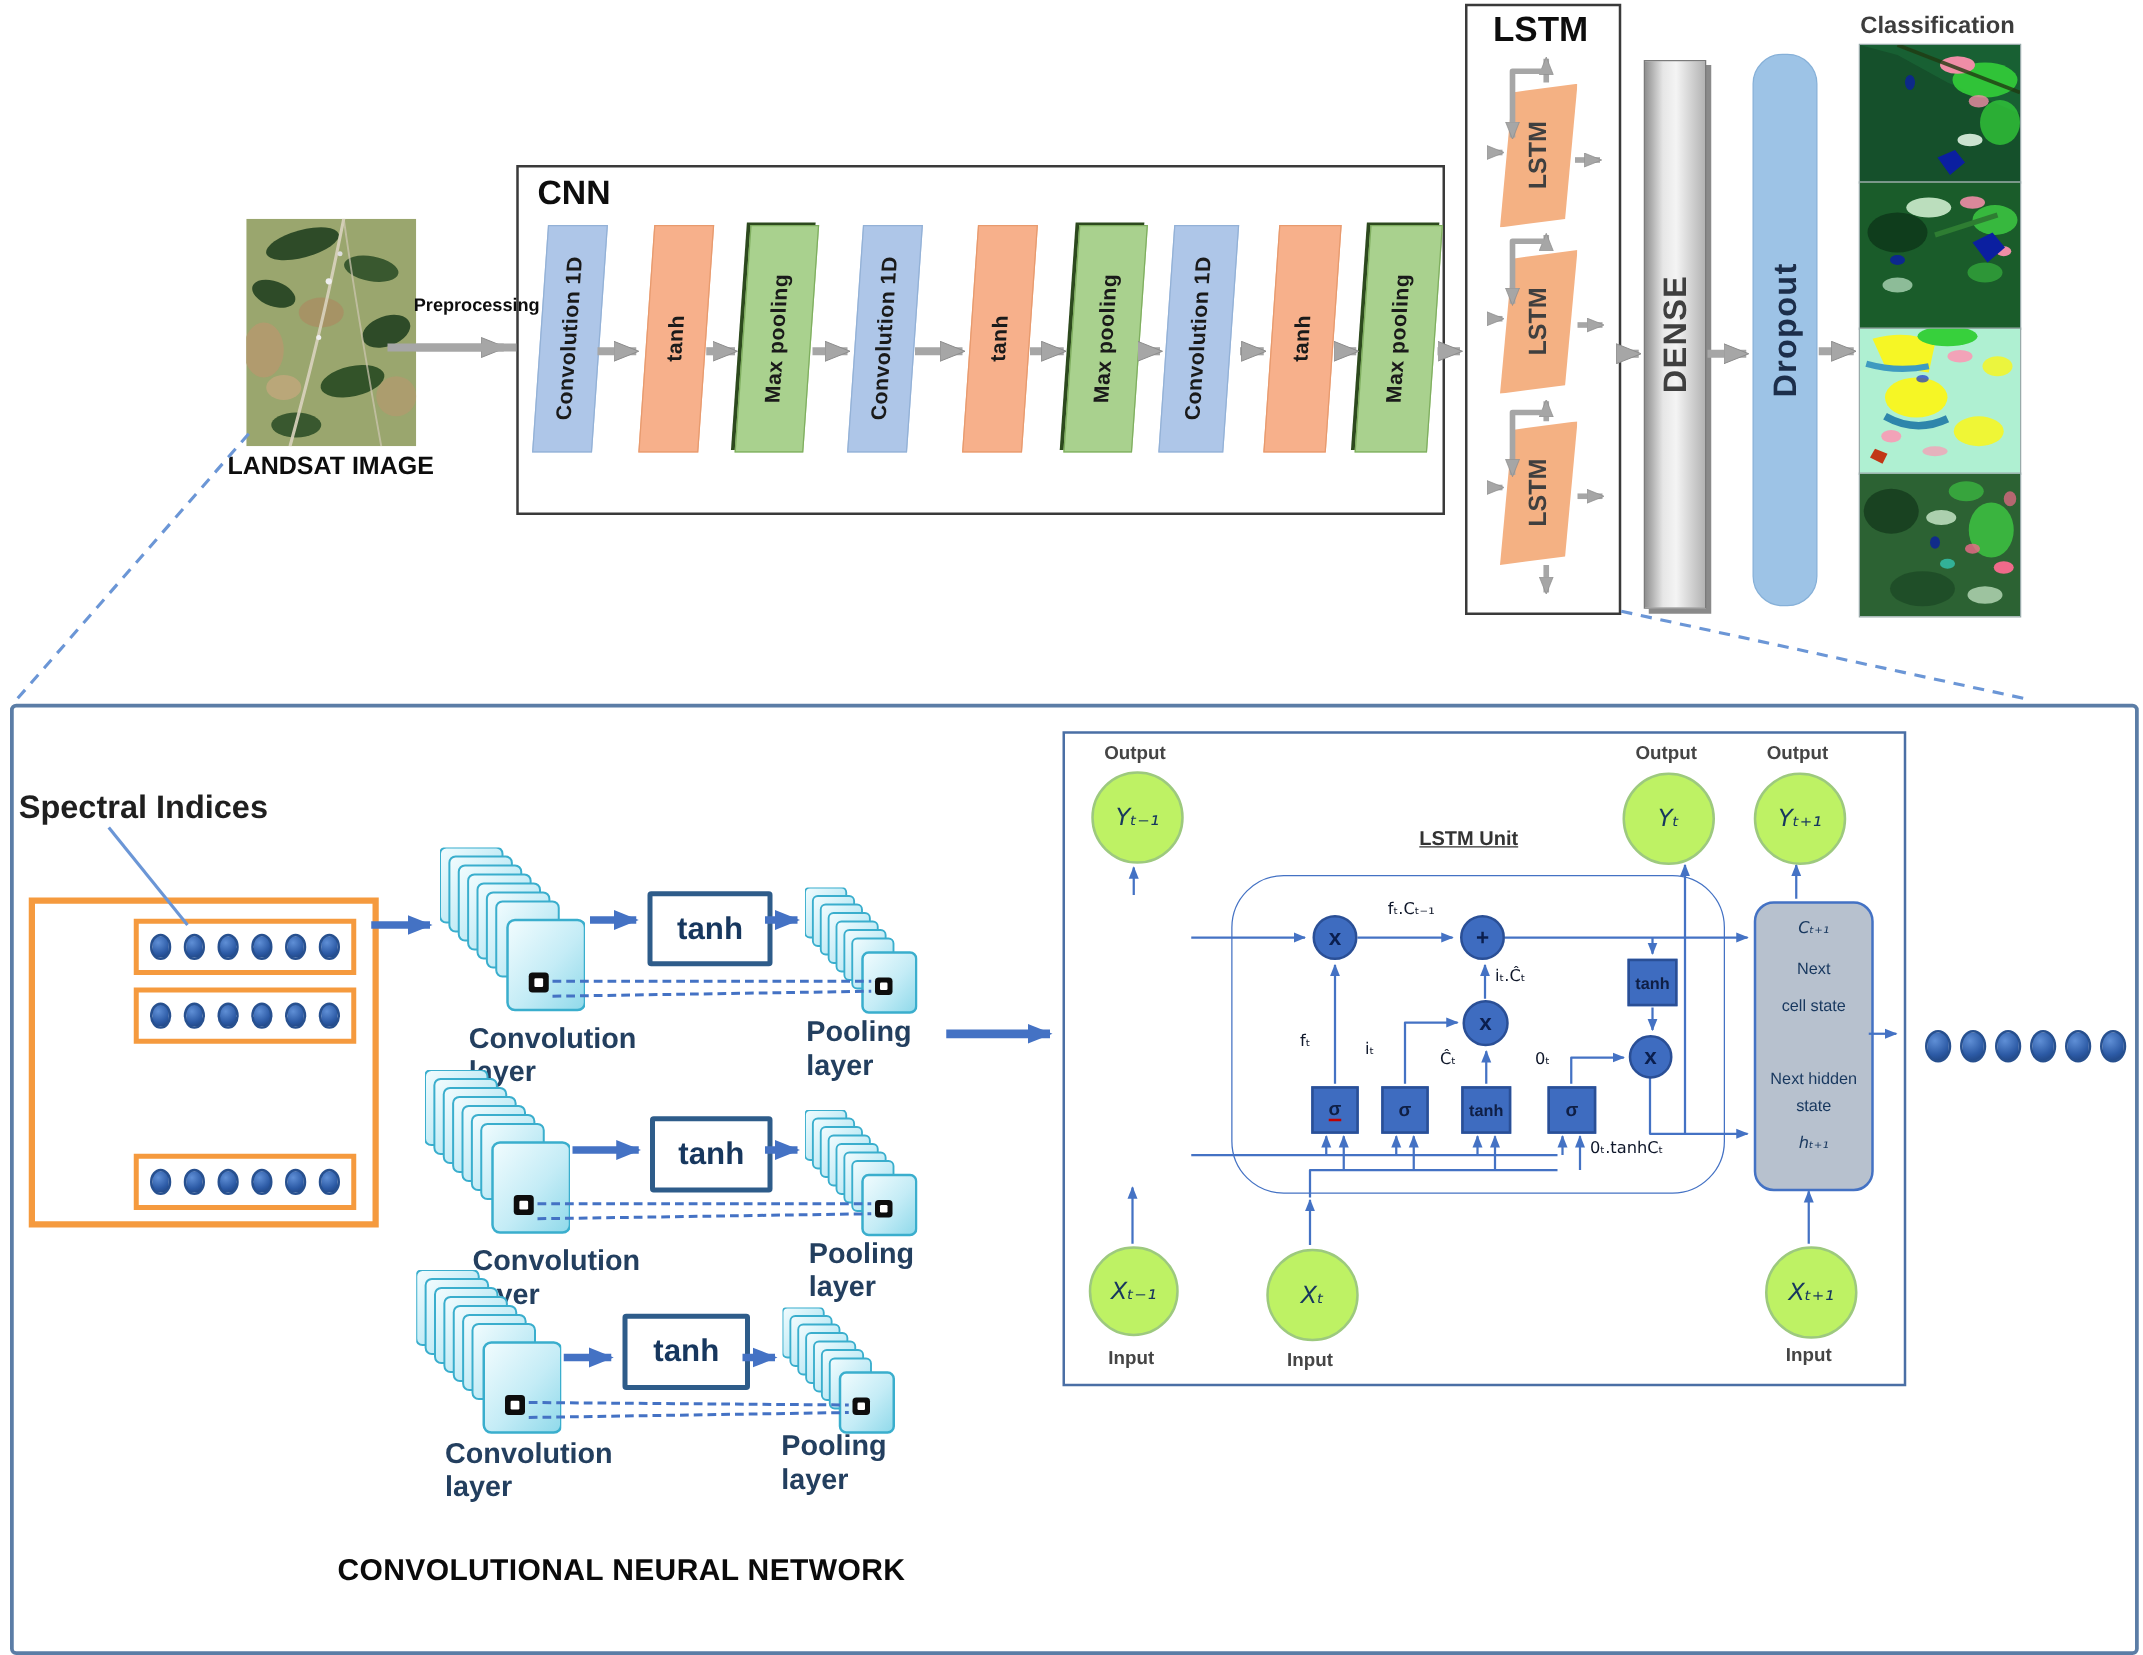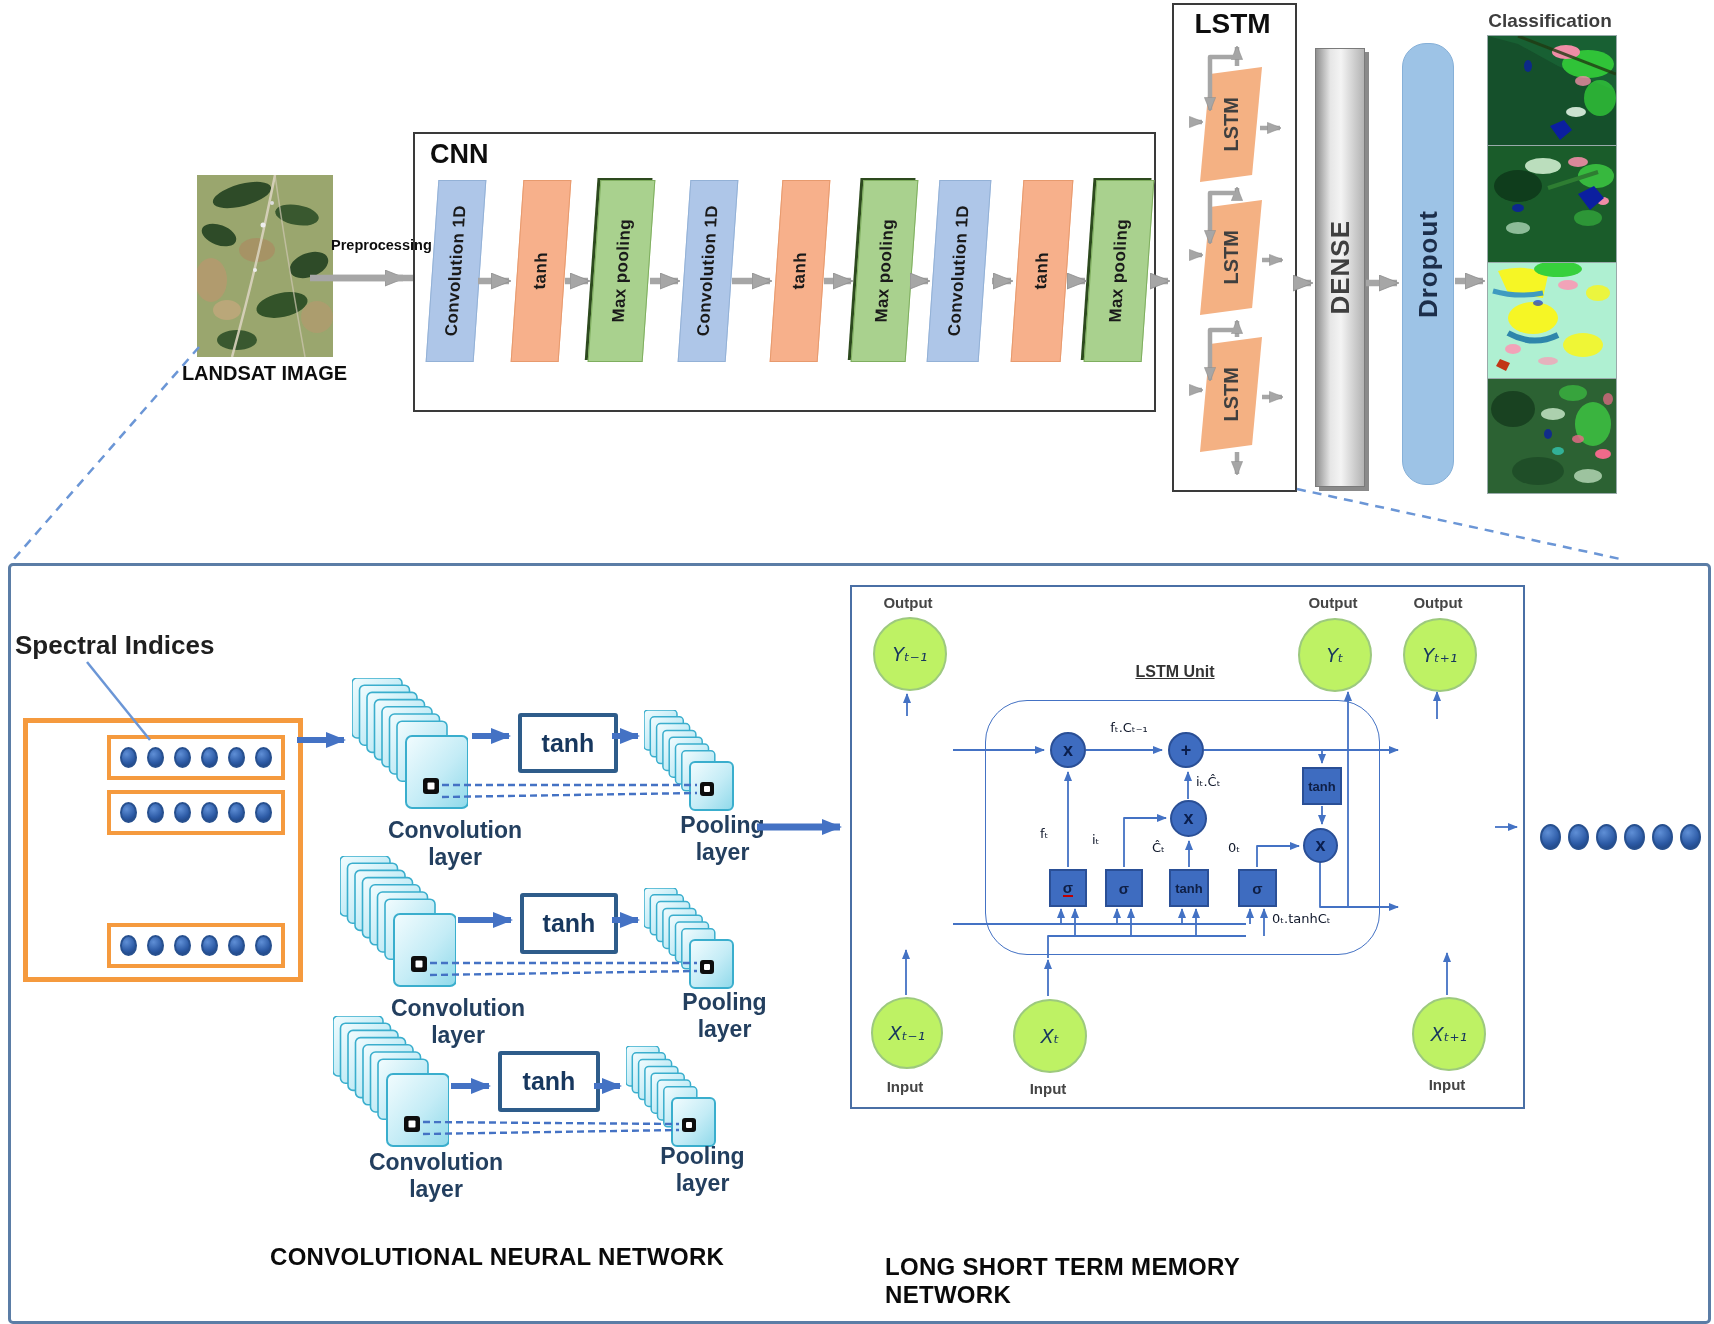--- a/index.html
+++ b/index.html
@@ -32,21 +32,21 @@
   .bigbox{border:3px solid #5b7da6;border-radius:5px;background:#fff;}
   .orange-frame{border:5px solid #f59a3e;background:#fff;}
   .orange-row{border:4px solid #f59a3e;background:#fff;display:flex;align-items:center;justify-content:center;gap:10px;}
   .dot{width:17px;height:21px;border-radius:50%;
        background:radial-gradient(circle at 35% 30%,#5f8fd6,#2c5aa5 60%,#1d3f78);
        border:2px solid #27508f;box-sizing:border-box;}
   .dot-big{width:21px;height:26px;}
   .tanh-bigbox{background:#fff;border:4px solid #2e5c8a;border-radius:3px;
                display:flex;align-items:center;justify-content:center;
                font-weight:700;font-size:25px;color:#17375e;}
-  .layer-label{font-weight:600;font-size:23px;color:#233f5f;text-align:center;line-height:27px;}
+  .layer-label{font-weight:600;font-size:23px;color:#233f5f;text-align:left;line-height:27px;}
   .caption{font-weight:800;font-size:24px;color:#0a0a0a;letter-spacing:.3px;}
   
   .detail-box{border:2px solid #4a6fa5;background:#fff;}
   .unit-body{border:1.6px solid #4472c4;border-radius:42px;background:#fff;}
   .state-box{border:2px solid #4472c4;border-radius:16px;font-size:13px;color:#17375e;}
   .state-prev{background:#c9d9f1;}
   .state-next{background:#b7c1ce;}
   .state-box span{position:absolute;width:100%;text-align:center;}
   .mathtxt{font-family:"DejaVu Sans",sans-serif;font-style:italic;}
   .io-circle{border-radius:50%;background:#bef264;border:2px solid #9dc97e;
@@ -307,20 +307,28 @@
     <span style="display:block">Pooling</span>
     <span style="display:block">layer</span>
     </div>
 
   <div class="abs z2 caption" style="left:270px;top:1243px;width:470px;">CONVOLUTIONAL NEURAL NETWORK</div>
 
   <div class="abs z1 detail-box" style="left:850px;top:585px;width:671px;height:520px;"></div>
   <div class="abs z2 unit-body" style="left:985px;top:700px;width:393px;height:253px;"></div>
   <div class="abs z3 unit-title" style="left:1105px;top:663px;width:140px;">LSTM Unit</div>
 
+  <div class="abs z3 state-box state-next" style="left:1403px;top:721px;width:92px;height:228px;">
+    <span class="mathtxt" style="top:12px">Cₜ₊₁</span>
+    <span style="top:44px">Next</span>
+    <span style="top:74px">cell state</span>
+    <span style="top:132px">Next hidden</span>
+    <span style="top:154px">state</span>
+    <span class="mathtxt" style="top:184px">hₜ₊₁</span>
+  </div>
 
   <div class="abs z10 io-label" style="left:863px;top:594px;width:90px;">Output</div>
   <div class="abs z10 io-circle" style="left:873px;top:617px;width:70px;height:70px;">
     <span>Yₜ₋₁</span>
     </div>
   <div class="abs z10 io-label" style="left:1288px;top:594px;width:90px;">Output</div>
   <div class="abs z10 io-circle" style="left:1298px;top:618px;width:70px;height:70px;">
     <span>Yₜ</span>
     </div>
   <div class="abs z10 io-label" style="left:1393px;top:594px;width:90px;">Output</div>
@@ -371,21 +379,20 @@
     </div>
 
   <div class="abs z10 flow-label" style="left:1093px;top:720px;width:72px;text-align:center;">fₜ.Cₜ₋₁</div>
   <div class="abs z10 flow-label" style="left:1196px;top:774px;width:60px;">iₜ.Ĉₜ</div>
   <div class="abs z10 flow-label" style="left:1040px;top:826px;width:22px;">fₜ</div>
   <div class="abs z10 flow-label" style="left:1092px;top:832px;width:22px;">iₜ</div>
   <div class="abs z10 flow-label" style="left:1152px;top:840px;width:26px;">Ĉₜ</div>
   <div class="abs z10 flow-label" style="left:1228px;top:840px;width:24px;">0ₜ</div>
   <div class="abs z10 flow-label" style="left:1272px;top:911px;width:90px;">0ₜ.tanhCₜ</div>
 
-  <div class="abs z2 caption" style="left:885px;top:1253px;width:475px;">LONG SHORT TERM MEMORY NETWORK</div>
 
   <div class="abs z2" style="left:1540px;top:824px;display:flex;gap:7px;">
     <span class="dot dot-big"></span>
       <span class="dot dot-big"></span>
       <span class="dot dot-big"></span>
       <span class="dot dot-big"></span>
       <span class="dot dot-big"></span>
       <span class="dot dot-big"></span>
   </div>
 

